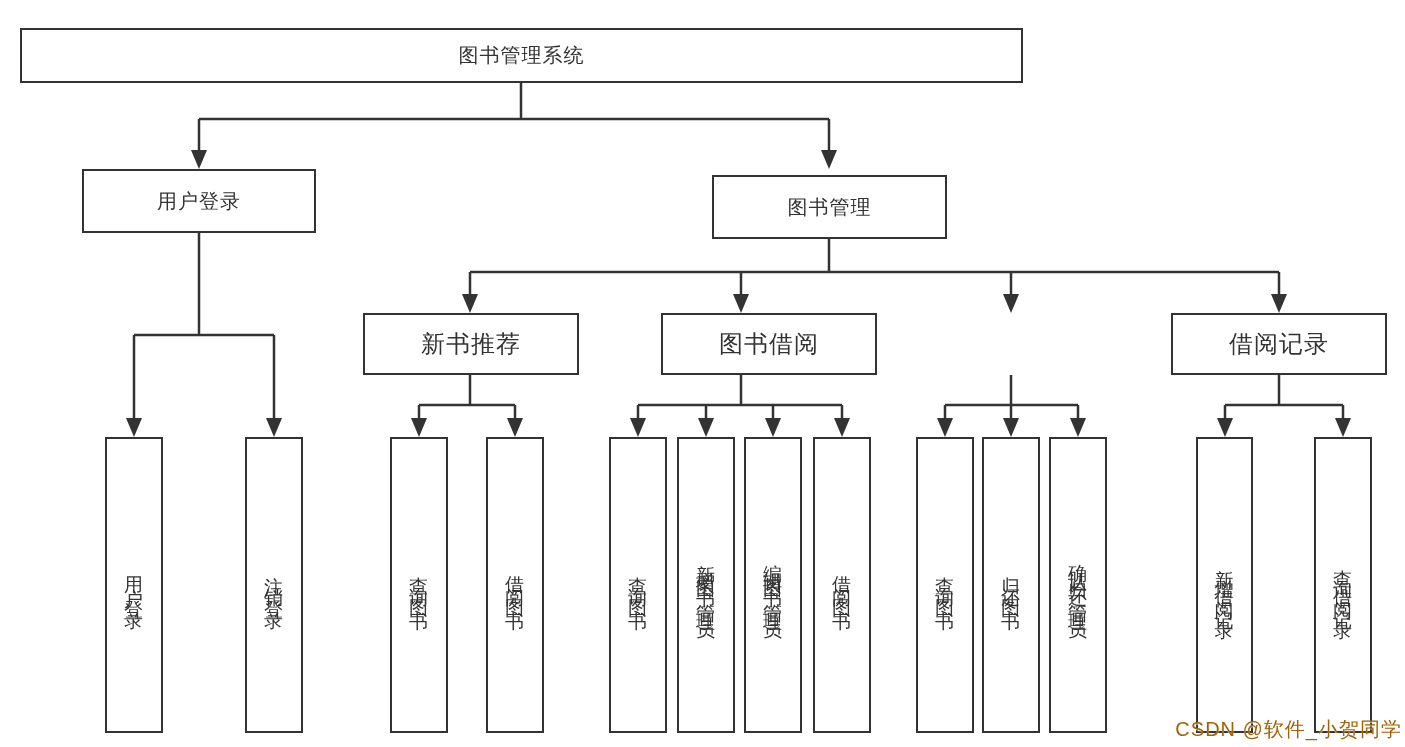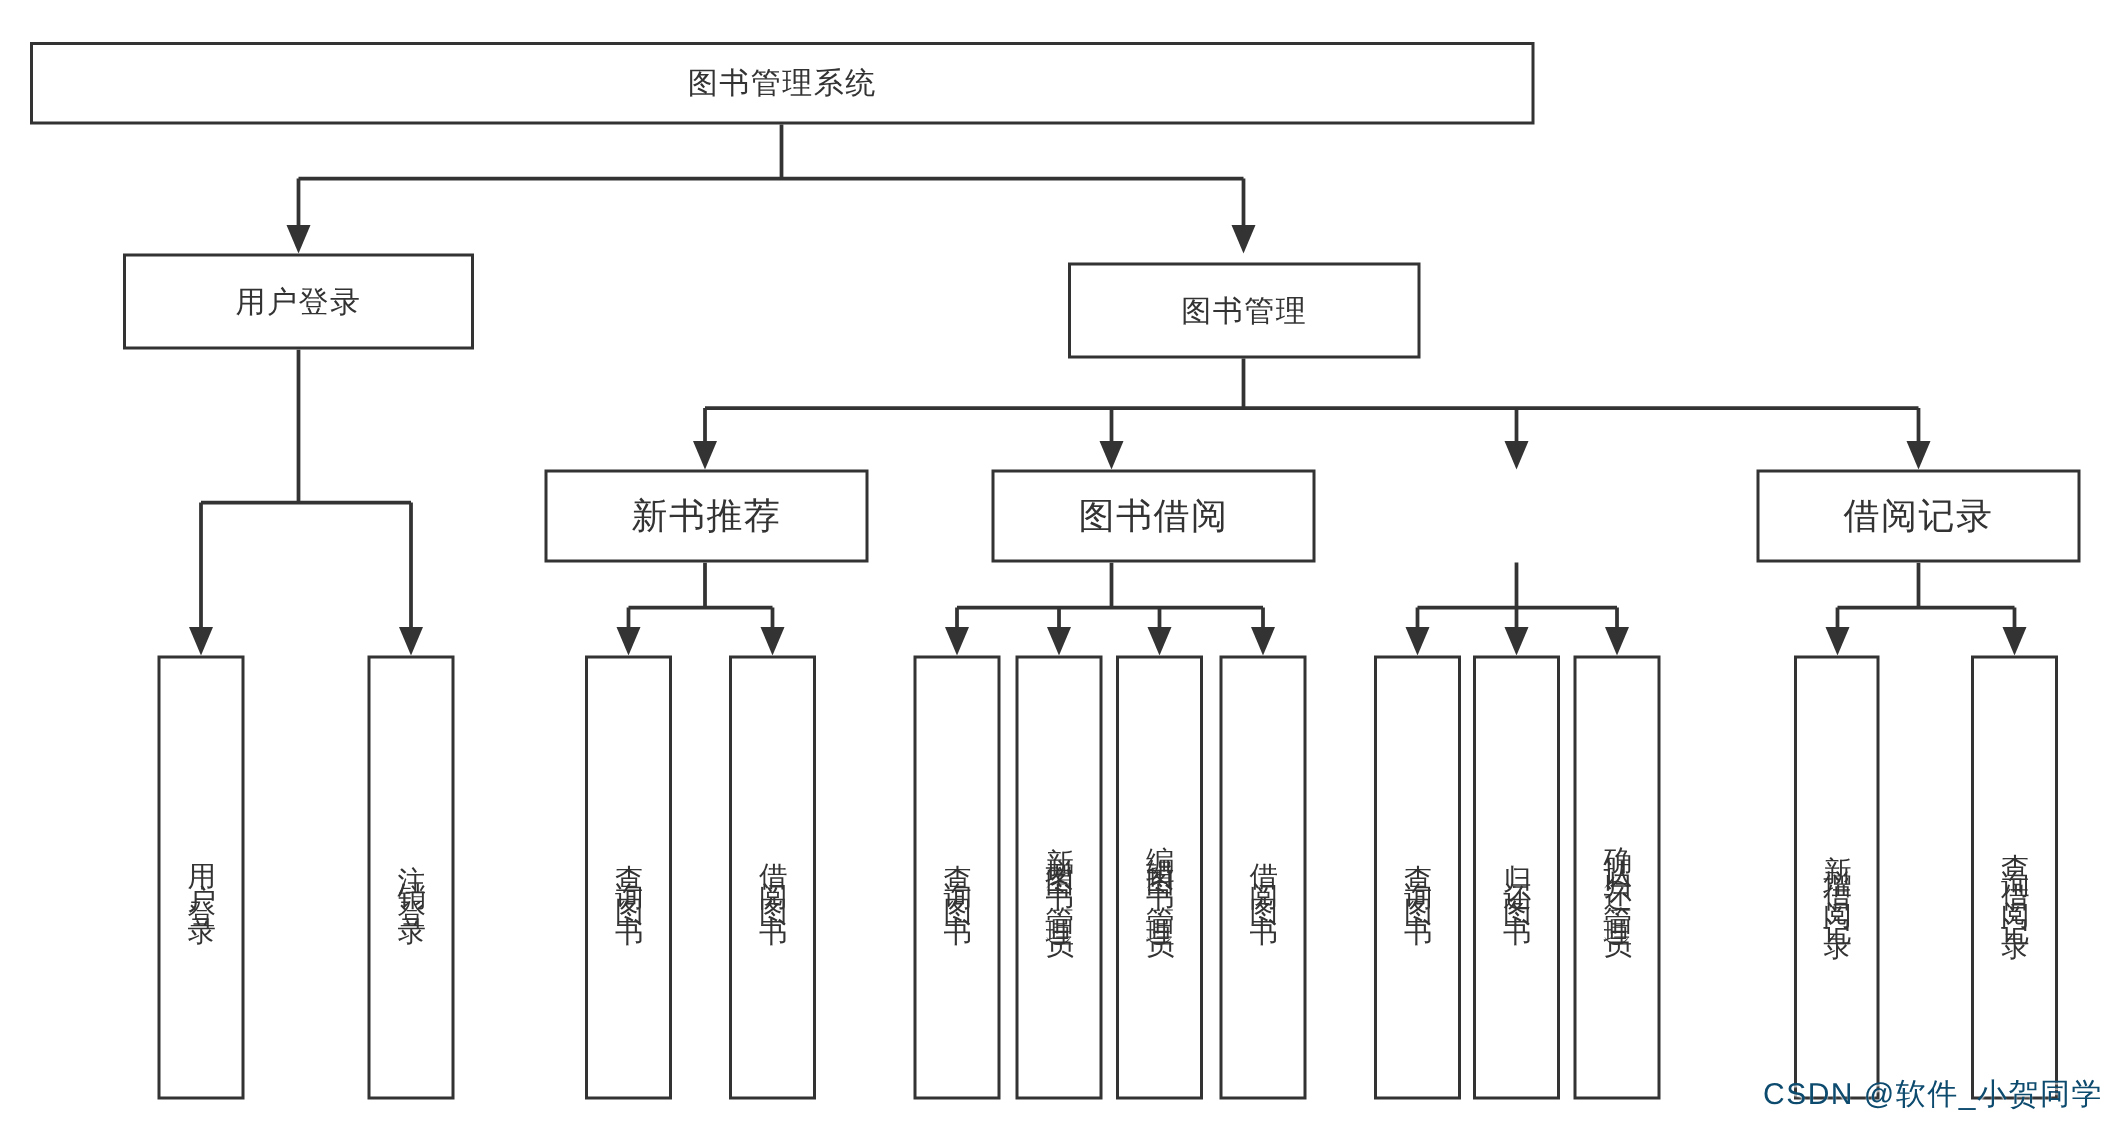--- a/index.html
+++ b/index.html
@@ -49,21 +49,21 @@
   .x-login1{left:105px;} .x-login2{left:245px;}
   .x-new1{left:390px;}   .x-new2{left:486px;}
   .x-bor1{left:609px;}   .x-bor2{left:677px;} .x-bor3{left:744px;} .x-bor4{left:813px;}
   .x-cur1{left:916px;}   .x-cur2{left:982px;} .x-cur3{left:1049px;}
   .x-rec1{left:1196px;width:57px;} .x-rec2{left:1314px;width:58px;}
   .watermark{
     position:absolute;
     right:3px;top:716px;
     z-index:3;
     font-size:20px;
-    color:#0c4a6e;
+    color:#a16207;
     letter-spacing:1px;
     text-shadow:0 1px 1px rgba(255,255,255,0.8);
   }
 </style>
 </head>
 <body>
 
 <div class="canvas">
 
   <svg class="connectors" width="1405" height="747" viewBox="0 0 1405 747">

